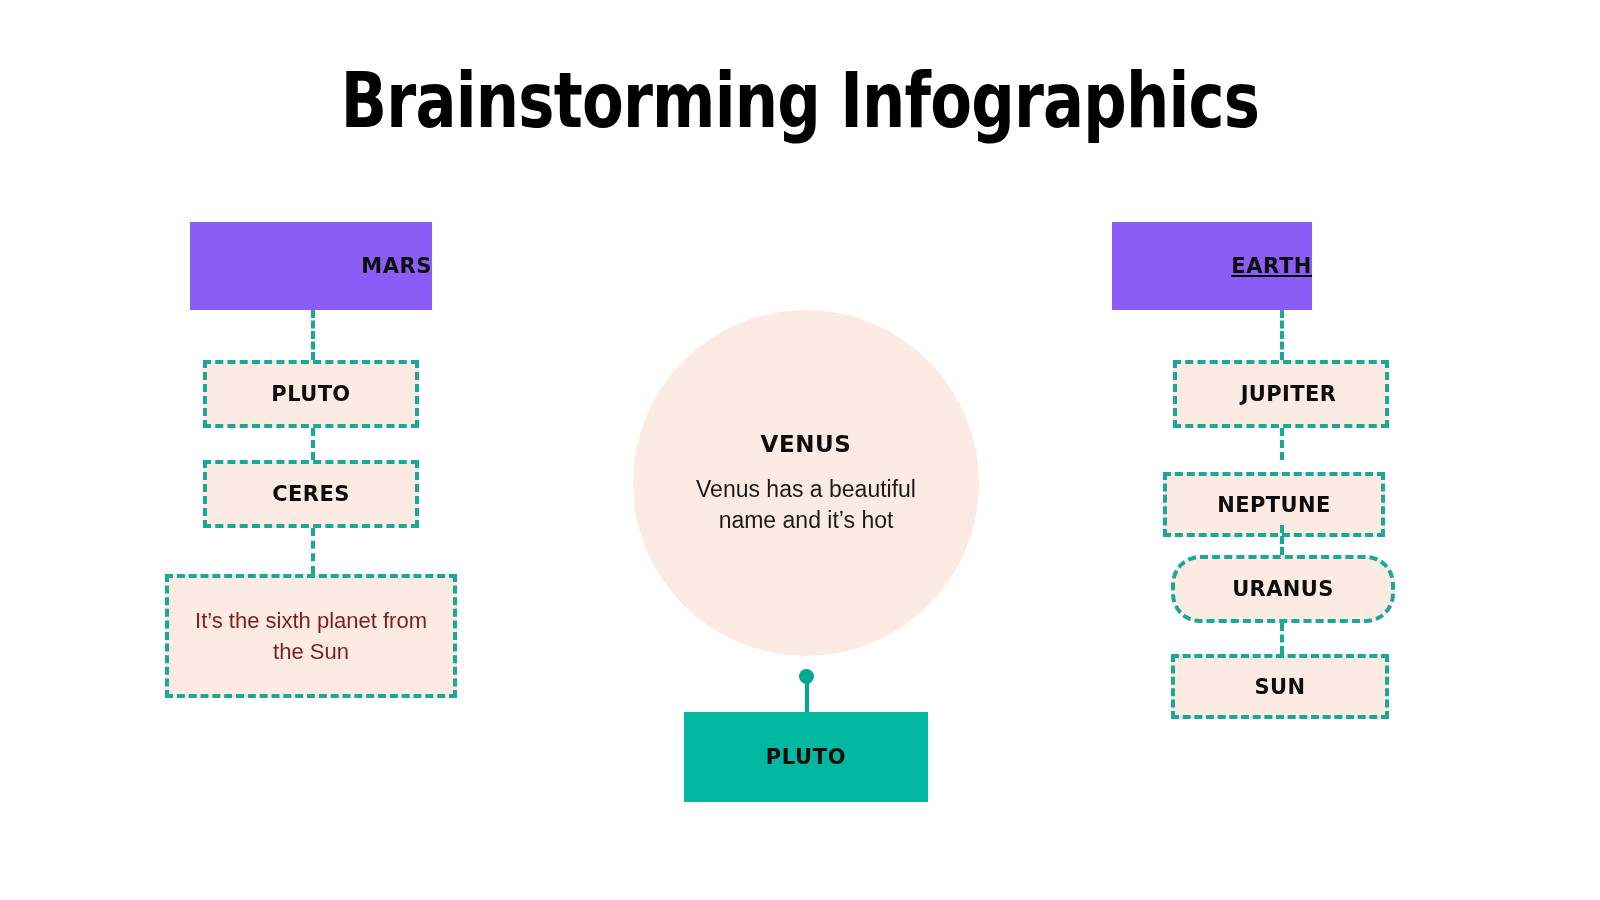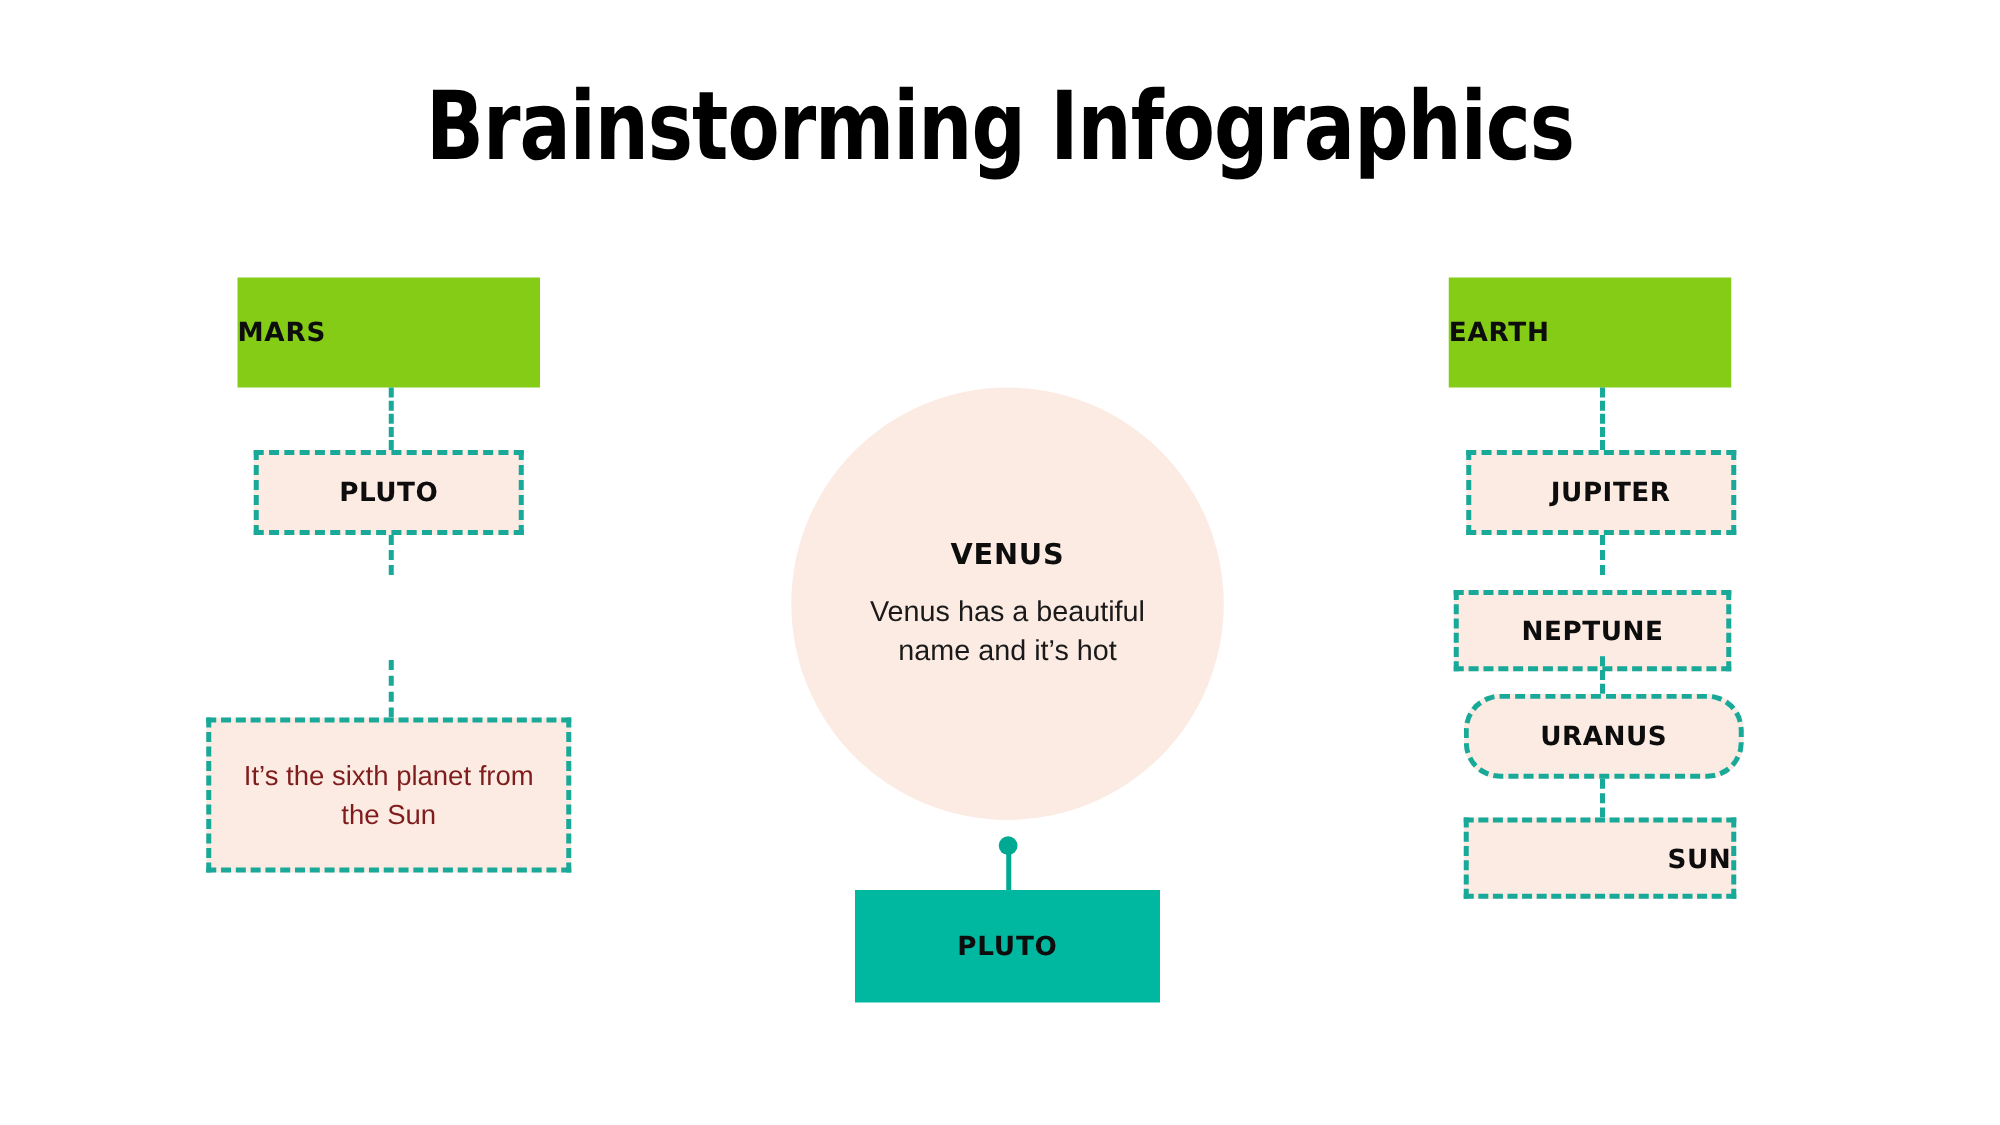--- a/index.html
+++ b/index.html
@@ -35,24 +35,24 @@
     letter-spacing: -1px;
     color: #000000;
     transform: scaleX(0.80);
     transform-origin: center top;
     white-space: nowrap;
   }
 
   
   .header-box {
     position: absolute;
-    background: #84cc16;
-    display: flex;
-    align-items: center;
-    justify-content: flex-start;
+    background: #8b5cf6;
+    display: flex;
+    align-items: center;
+    justify-content: flex-end;
   }
   .header-box .box-label {
     font-family: "DejaVu Sans", sans-serif;
     font-weight: 700;
     font-size: 21px;
     letter-spacing: 0.6px;
     color: #0d0d0d;
   }
 
   
@@ -173,40 +173,43 @@
   </div>
 
   <div class="connector-dashed" style="left:311px; top:310px; height:50px;"></div>
 
   <div class="dashed-box" style="left:203px; top:360px; width:216px; height:68px;">
     <span class="box-label">PLUTO</span>
   </div>
 
   <div class="connector-dashed" style="left:311px; top:428px; height:32px;"></div>
 
+  <div class="dashed-box" style="left:203px; top:460px; width:216px; height:68px;">
+    <span class="box-label">CERES</span>
+  </div>
 
   <div class="connector-dashed" style="left:311px; top:528px; height:46px;"></div>
 
   <div class="dashed-box" style="left:165px; top:574px; width:292px; height:124px;">
     <span class="box-text">It’s the sixth planet from the Sun</span>
   </div>
 
   <div id="venus-circle">
     <div class="circle-title">VENUS</div>
     <div class="circle-text">Venus has a beautiful name and it’s hot</div>
   </div>
 
   <div id="pluto-connector-line"></div>
   <div id="pluto-connector-dot"></div>
 
   <div id="pluto-box">
     <span class="box-label">PLUTO</span>
   </div>
 
-  <div class="header-box" style="left:1159px; top:222px; width:226px; height:88px;">
+  <div class="header-box" style="left:1112px; top:222px; width:200px; height:88px;text-decoration:underline;">
     <span class="box-label">EARTH</span>
   </div>
 
   <div class="connector-dashed" style="left:1280px; top:310px; height:50px;"></div>
 
   <div class="dashed-box" style="left:1173px; top:360px; width:216px; height:68px;padding-left:15px;">
     <span class="box-label">JUPITER</span>
   </div>
 
   <div class="connector-dashed" style="left:1280px; top:428px; height:32px;"></div>
@@ -216,17 +219,17 @@
   </div>
 
   <div class="connector-dashed" style="left:1280px; top:525px; height:30px;"></div>
 
   <div class="dashed-box" style="left:1171px; top:555px; width:224px; height:68px;border-radius:29px;">
     <span class="box-label">URANUS</span>
   </div>
 
   <div class="connector-dashed" style="left:1280px; top:623px; height:31px;"></div>
 
-  <div class="dashed-box" style="left:1171px; top:654px; width:218px; height:65px;justify-content:flex-end;">
+  <div class="dashed-box" style="left:1171px; top:654px; width:218px; height:65px;">
     <span class="box-label">SUN</span>
   </div>
 
 </div>
 
 </body></html>

